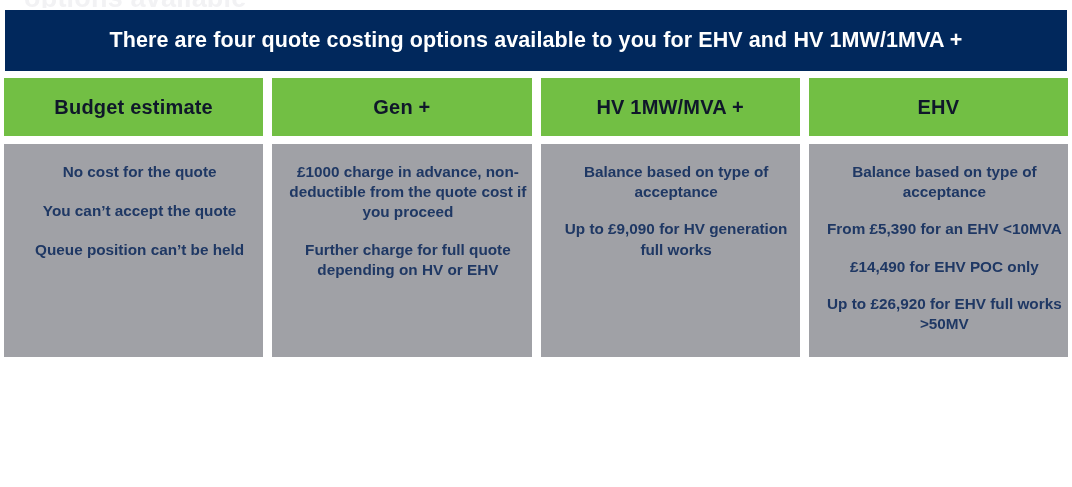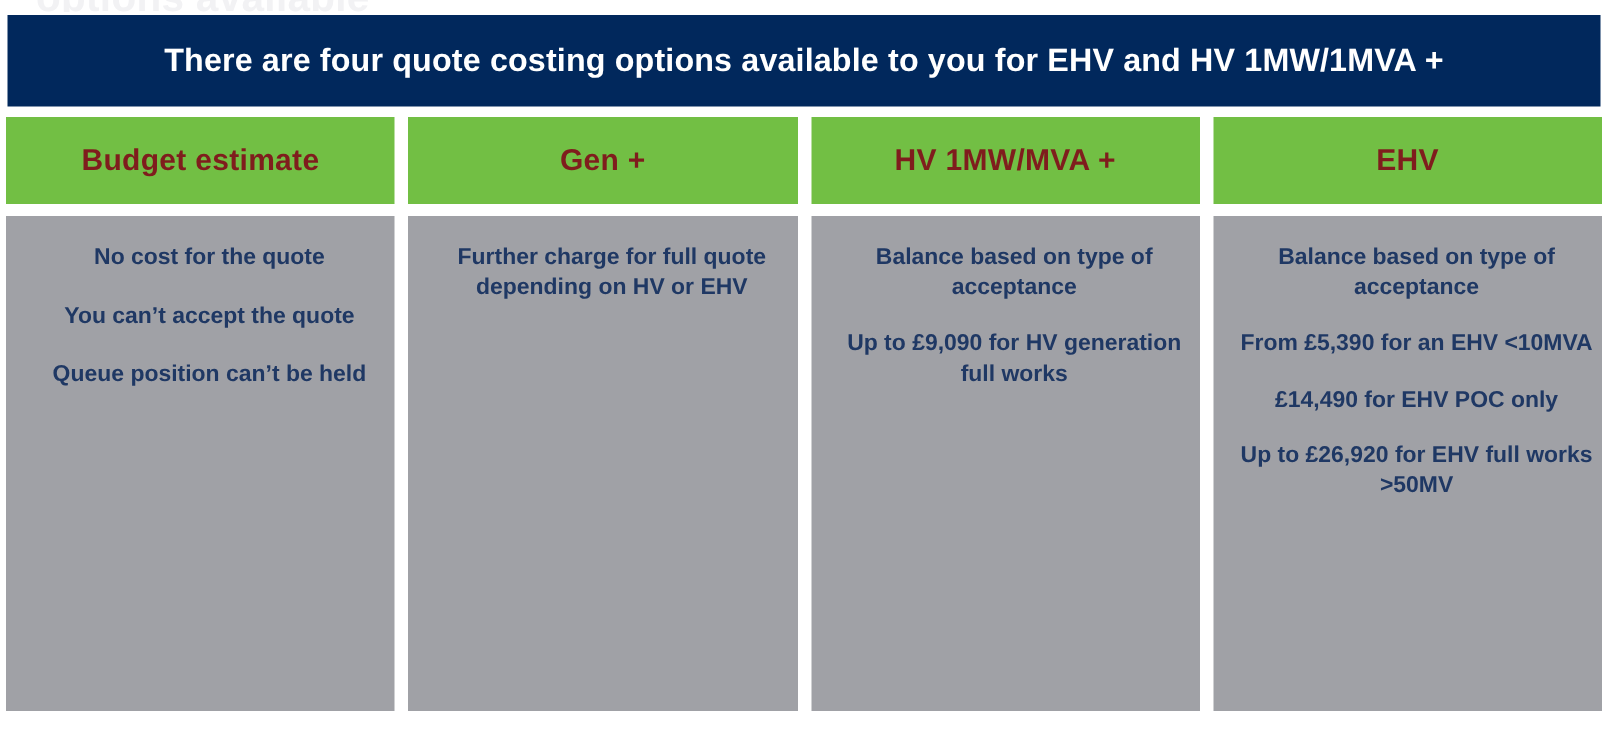--- a/index.html
+++ b/index.html
@@ -9,21 +9,21 @@
     background: #ffffff;
   }
   body {
     font-family: "Liberation Sans", sans-serif;
     -webkit-font-smoothing: antialiased;
   }
 
   #slide {
     position: relative;
     width: 1072px;
-    height: 487px;
+    height: 357px;
     background: #ffffff;
     overflow: hidden;
     box-sizing: border-box;
   }
 
   
   .ghost-strip {
     position: absolute;
     left: 0;
     top: -14px;
@@ -86,21 +86,21 @@
 
   .col-head {
     height: 58px;
     background: #72BF44;
     display: flex;
     align-items: center;
     justify-content: center;
     box-sizing: border-box;
   }
   .col-head-label {
-    color: #7f1d1d;
+    color: #0f172a;
     font-size: 20px;
     font-weight: 700;
     letter-spacing: .2px;
     text-align: center;
     white-space: nowrap;
   }
 
   .col-body {
     margin-top: 8px;
     flex: 1 1 auto;
@@ -150,20 +150,21 @@
         <p class="bullet">You can’t accept the quote</p>
         <p class="bullet">Queue position can’t be held</p>
       </div>
     </div>
 
     <div class="col col-2">
       <div class="col-head">
         <div class="col-head-label">Gen +</div>
       </div>
       <div class="col-body">
+        <p class="bullet">£1000 charge in advance, non-deductible from the quote cost if you proceed</p>
         <p class="bullet">Further charge for full quote depending on HV or EHV</p>
       </div>
     </div>
 
     <div class="col col-3">
       <div class="col-head">
         <div class="col-head-label">HV 1MW/MVA +</div>
       </div>
       <div class="col-body">
         <p class="bullet">Balance based on type of acceptance</p>

